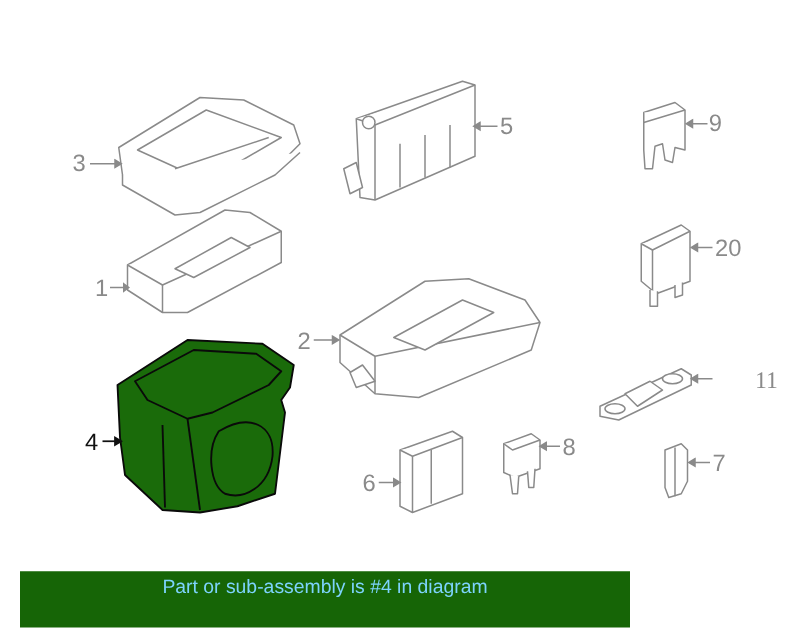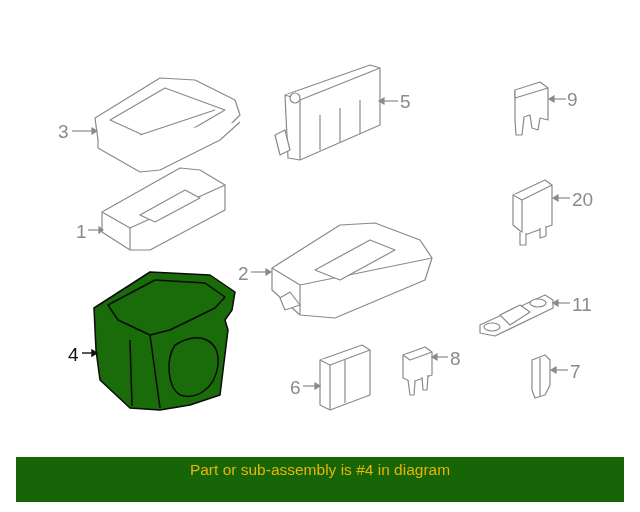--- a/index.html
+++ b/index.html
@@ -1,20 +1,20 @@
 <!DOCTYPE html>
 <html><head>
 <meta charset="utf-8">
 <style>
   html, body { margin: 0; padding: 0; background: #ffffff; }
   body { width: 640px; height: 512px; position: relative; overflow: hidden; font-family: "Liberation Sans", sans-serif; }
   #diagram { position: absolute; left: 0; top: 0; width: 640px; height: 455px; }
   .callout { position: absolute; font-family: "Liberation Sans", sans-serif; font-size: 19px; color: #8a8a8a; line-height: 1; }
   .callout.active { color: #111111; }
-  #banner { position: absolute; left: 16px; top: 457px; width: 608px; height: 45px; background: #166506; color: #eab308; text-align: center; font-size: 15.5px; line-height: 18px; padding-top: 4px; box-sizing: border-box; }
+  #banner { position: absolute; left: 16px; top: 457px; width: 488px; height: 45px; background: #166506; color: #7dd3fc; text-align: center; font-size: 15.5px; line-height: 18px; padding-top: 4px; box-sizing: border-box; }
   #banner div { white-space: nowrap; }
 </style>
 </head>
 <body>
 
 <svg id="diagram" viewBox="0 0 640 455" xmlns="http://www.w3.org/2000/svg">
   <g fill="#ffffff" stroke="#8a8a8a" stroke-width="1.2" stroke-linejoin="round">
 
     <g>
       <path d="M95,118 L160,78 L195,80 L235,100 L240,115 L220,135 L160,165 L140,168 L98,140 Z"></path>
@@ -124,21 +124,21 @@
       <path d="M92,350 L97,353 L92,356 Z"></path>
   </g>
 </svg>
 
 <span class="callout" style="left:58px;top:122px;">3</span>
 <span class="callout" style="left:400px;top:92px;">5</span>
 <span class="callout" style="left:567px;top:90px;">9</span>
 <span class="callout" style="left:76px;top:222px;">1</span>
 <span class="callout" style="left:572px;top:190px;">20</span>
 <span class="callout" style="left:238px;top:264px;">2</span>
-<span class="callout" style="left:572px;top:295px;">11</span>
+<span class="callout" style="left:604px;top:295px;font-family:Liberation Serif, serif;">11</span>
 <span class="callout active" style="left:68px;top:345px;">4</span>
 <span class="callout" style="left:450px;top:349px;">8</span>
 <span class="callout" style="left:290px;top:378px;">6</span>
 <span class="callout" style="left:570px;top:362px;">7</span>
 
 <div id="banner">
   <div>Part or sub-assembly is #4 in diagram</div>
 </div>
 
 </body></html>

